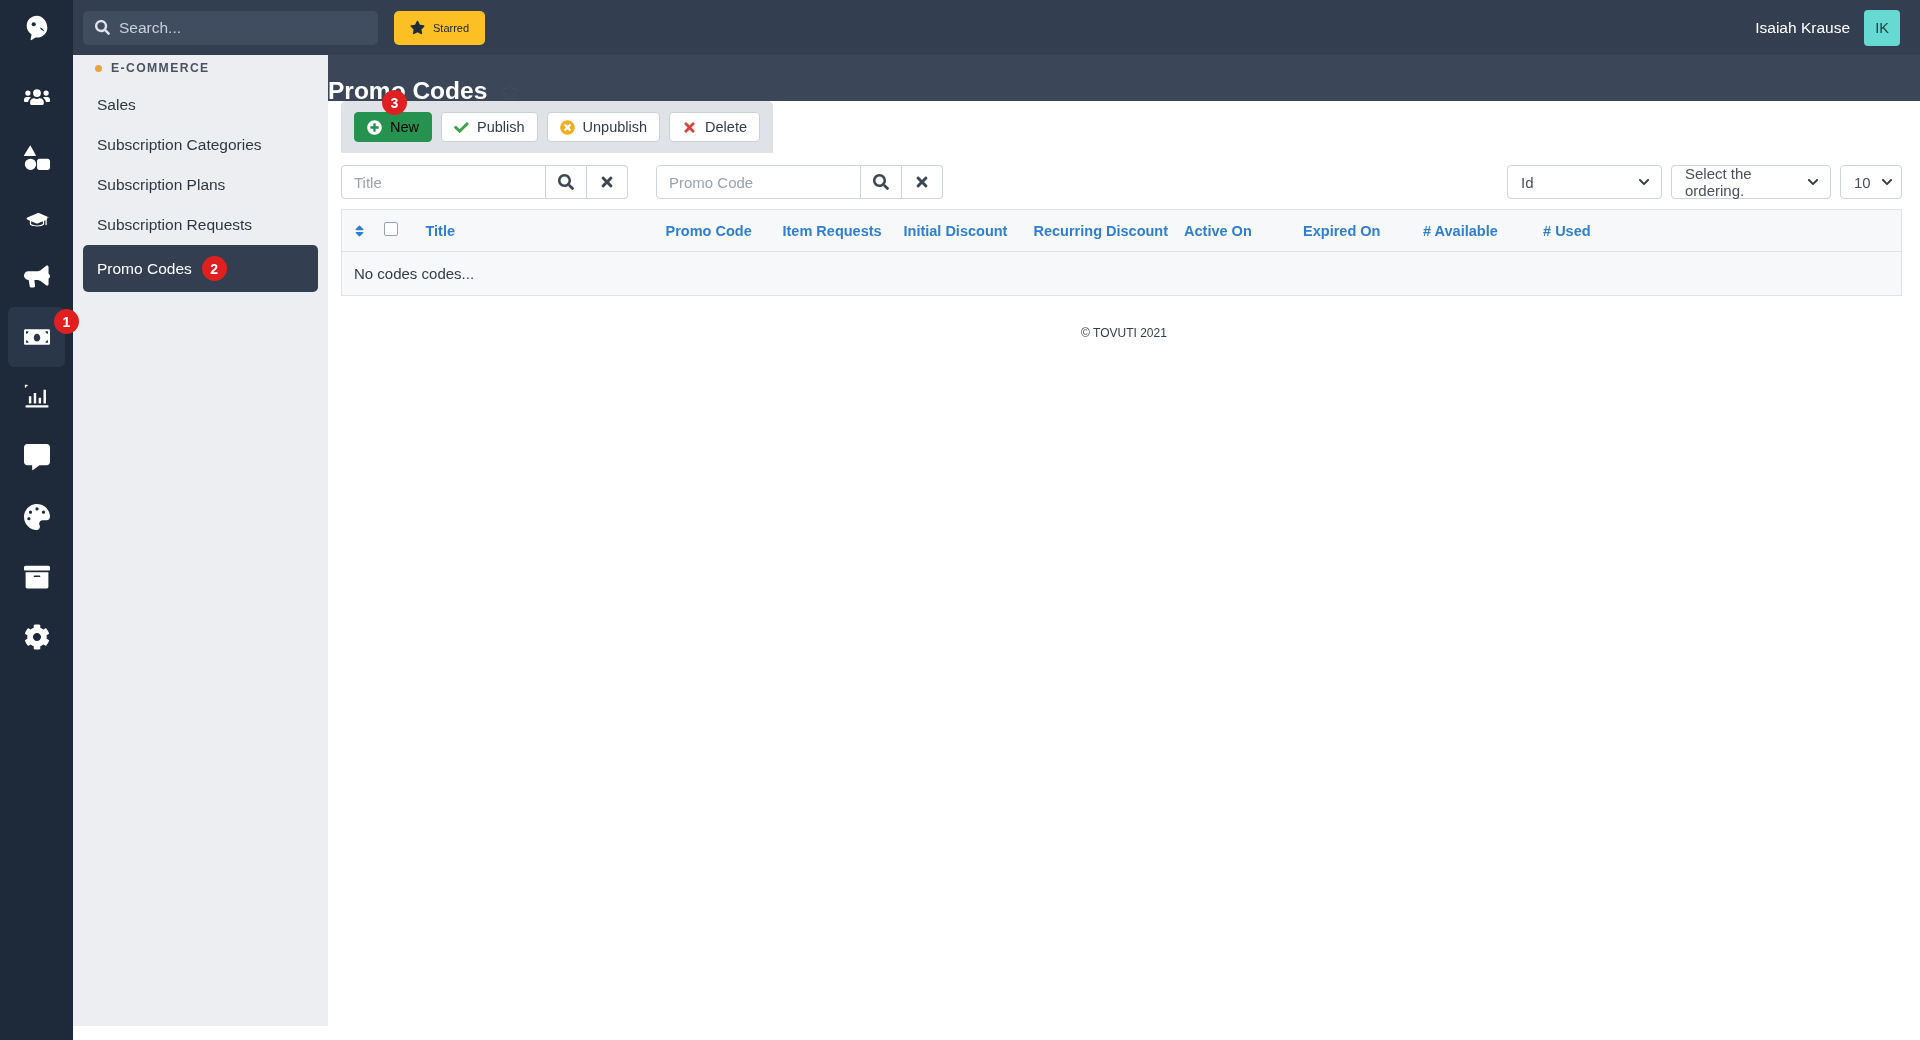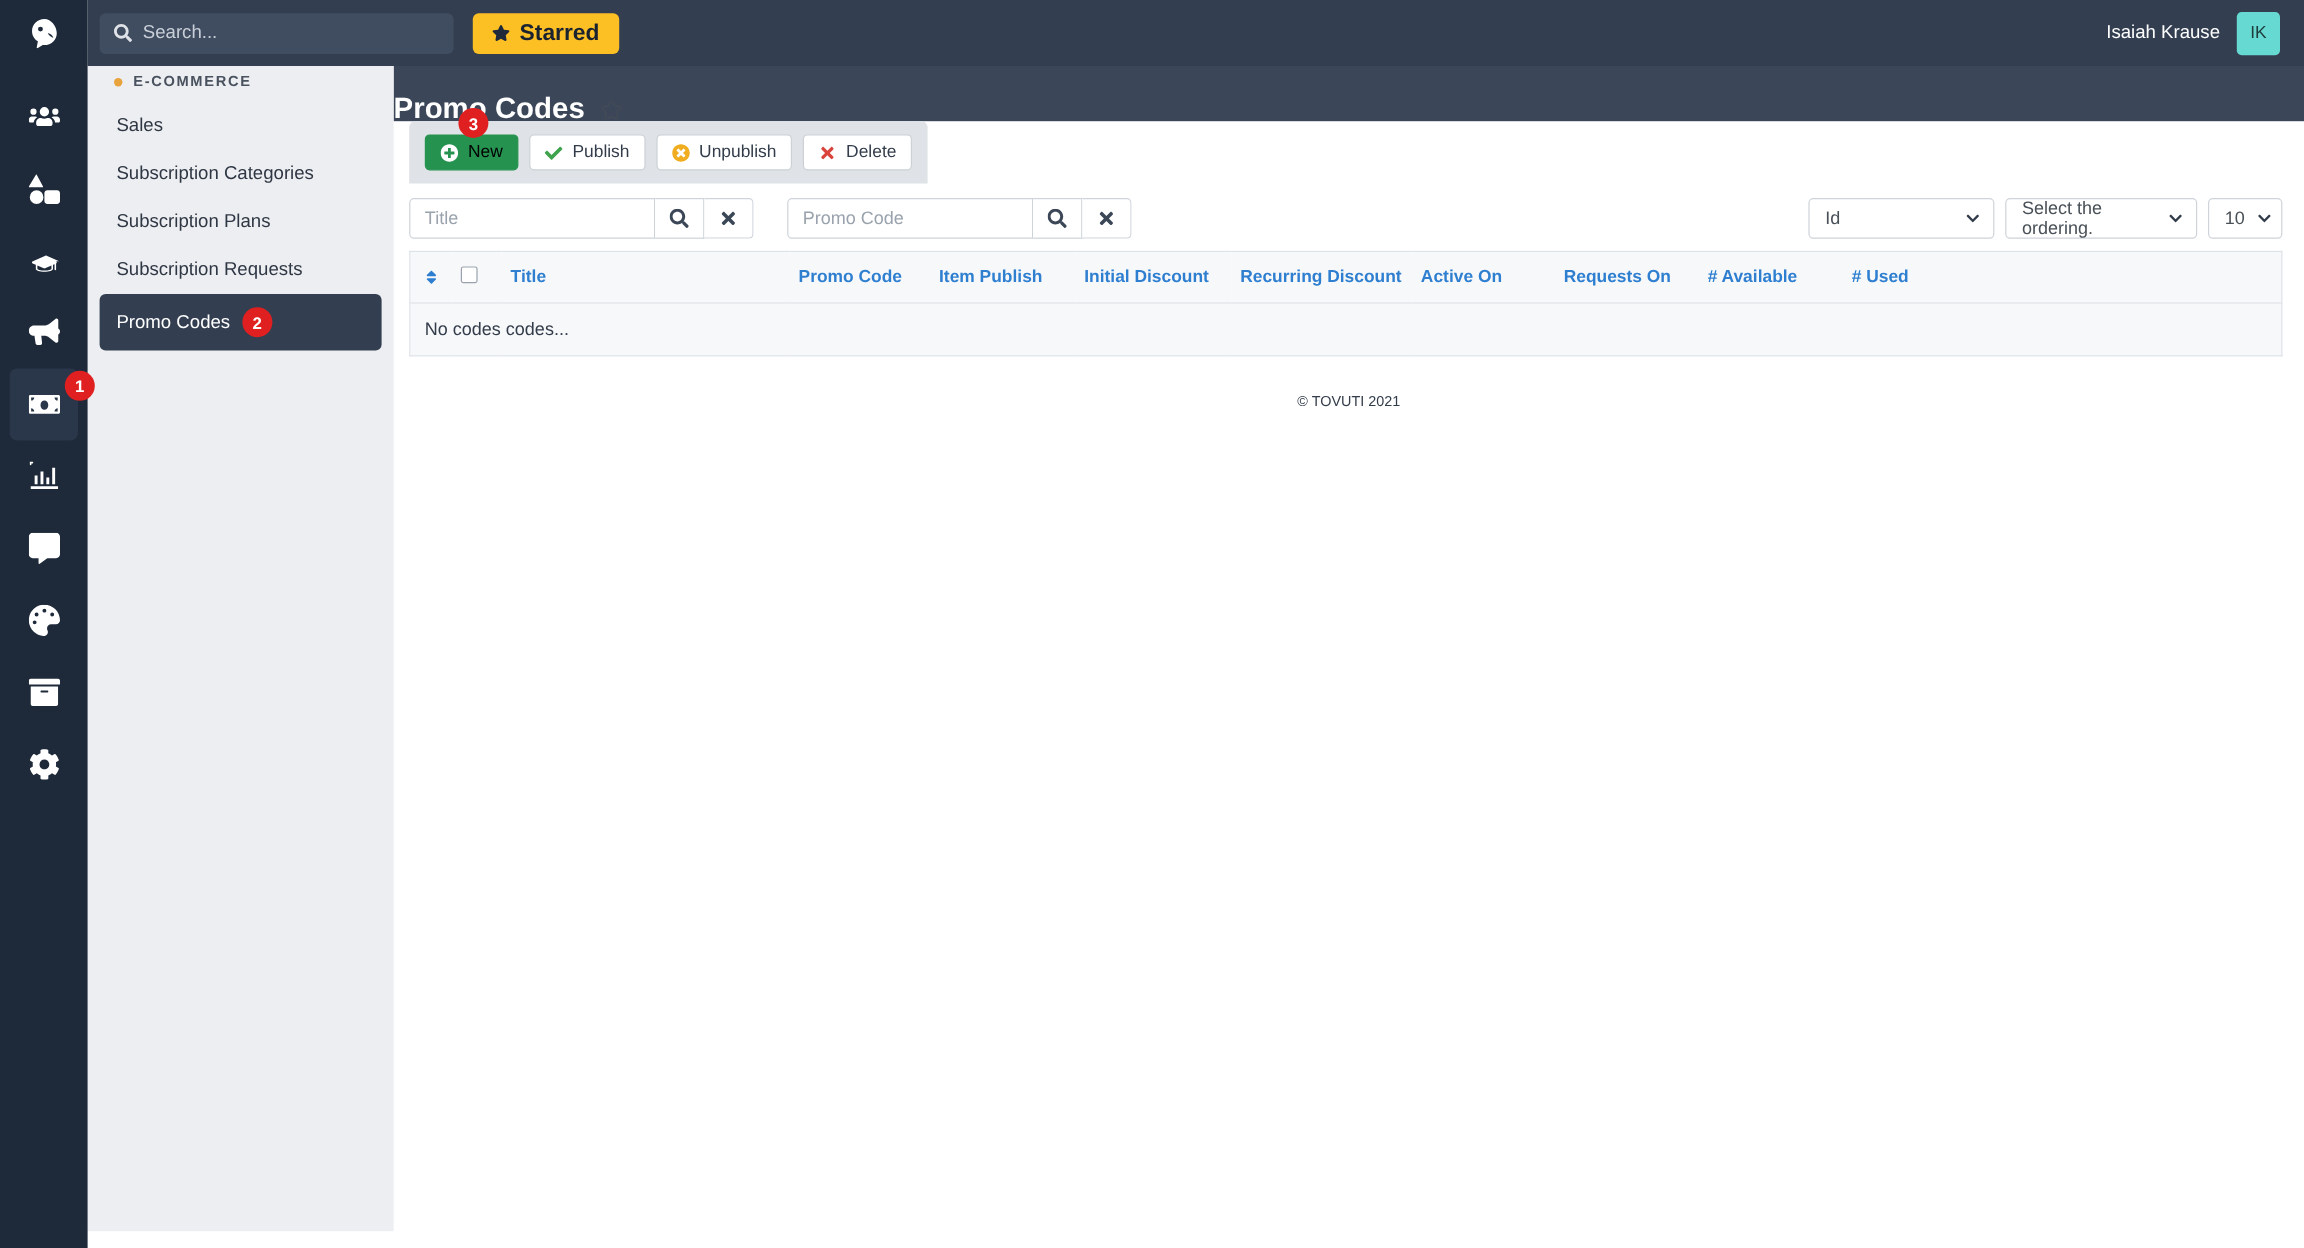--- a/index.html
+++ b/index.html
@@ -69,21 +69,21 @@
   .starred-btn {
     margin-left: 16px;
     height: 34px;
     background: #fdc024;
     border-radius: 5px;
     display: flex; align-items: center; gap: 8px;
     padding: 0 16px;
     cursor: pointer;
   }
   .starred-btn svg { width: 15px; height: 15px; fill: #1e2a3a; }
-  .starred-btn span { color: #1b2330; font-size: 19px; font-weight: 700; }
+  .starred-btn span { color: #1b2330; font-size: 11px; font-weight: 400; }
   .topbar-right {
     margin-left: auto;
     display: flex; align-items: center; gap: 14px;
   }
   .user-name { color: #ffffff; font-size: 15.5px; }
   .avatar {
     width: 36px; height: 36px;
     background: #66d9d2;
     color: #1f3b3a;
     border-radius: 4px;
@@ -494,25 +494,25 @@
           <th style="width:34px">
             <svg class="sort-icon" viewBox="0 0 320 512">
                 <path d="M41 288h238c21.4 0 32.1 25.9 17 41L177 448c-9.4 9.4-24.6 9.4-33.9 0L24 329c-15.1-15.1-4.4-41 17-41zm255-105L177 64c-9.4-9.4-24.6-9.4-33.9 0L24 183c-15.1 15.1-4.4 41 17 41h238c21.4 0 32.1-25.9 17-41z"></path>
               </svg>
           </th>
           <th style="width:42px">
             <span class="hdr-check"></span>
           </th>
           <th style="width:240px">Title</th>
           <th style="width:117px">Promo Code</th>
-          <th style="width:121px">Item Publish</th>
+          <th style="width:121px">Item Requests</th>
           <th style="width:130px">Initial Discount</th>
           <th style="width:122px">Recurring Discount</th>
           <th style="width:119px">Active On</th>
-          <th style="width:120px">Requests On</th>
+          <th style="width:120px">Expired On</th>
           <th style="width:120px"># Available</th>
           <th># Used</th>
         </tr>
       </thead>
       <tbody>
         <tr>
           <td colspan="11">No codes codes...</td>
         </tr>
       </tbody>
     </table>

